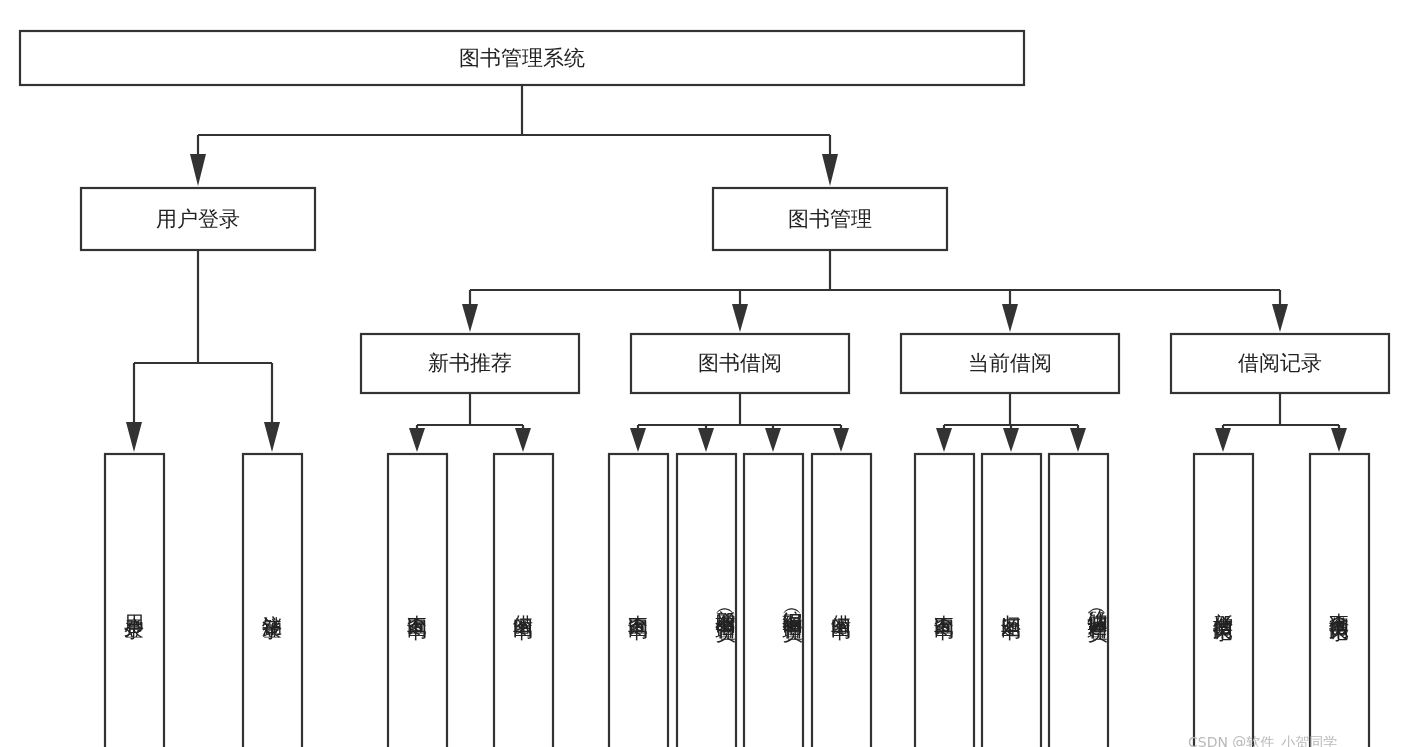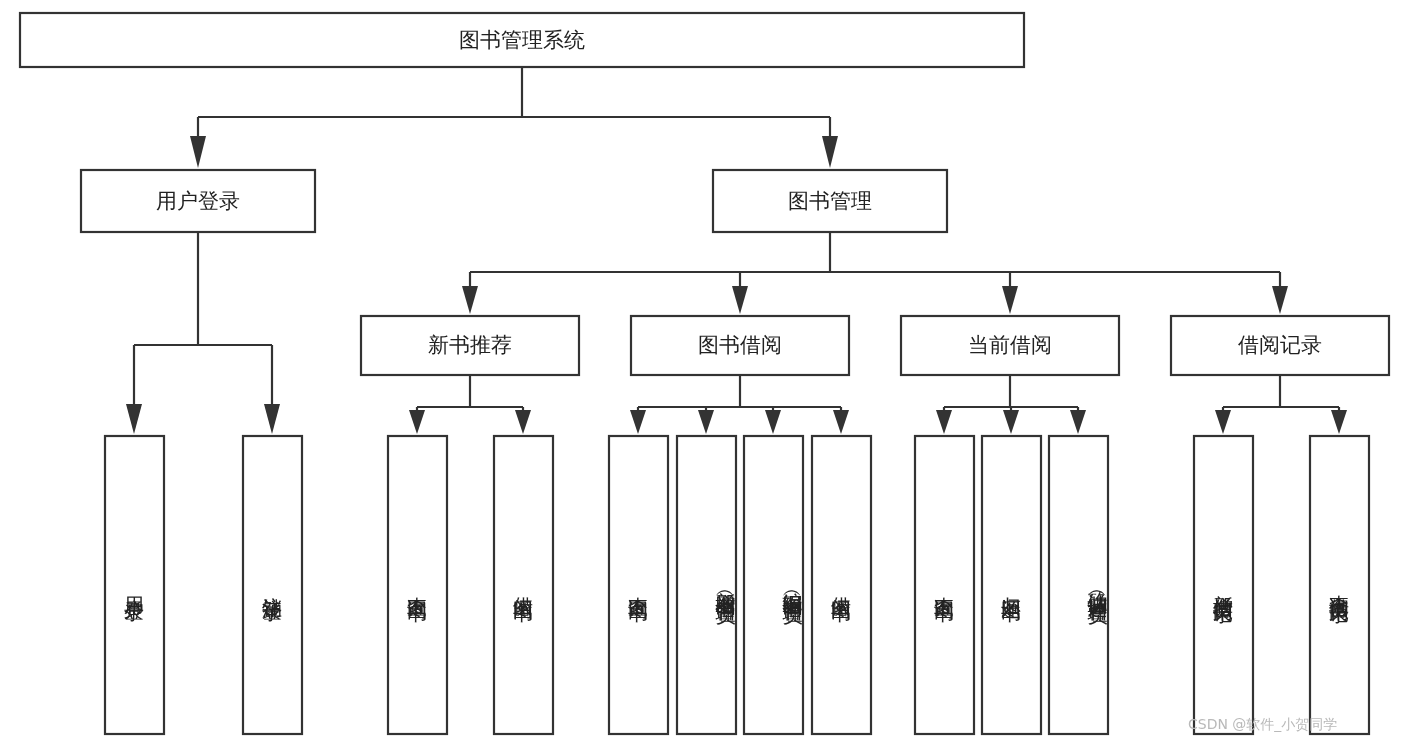--- a/index.html
+++ b/index.html
@@ -11,20 +11,21 @@
     width: 1405px;
     height: 747px;
     font-family: "DejaVu Sans", "Liberation Sans", sans-serif;
     overflow: hidden;
   }
   #diagram-root {
     position: relative;
     width: 1405px;
     height: 547px;
     background: #ffffff;
+    margin-top: 18px;
   }
   svg#tree-svg {
     position: absolute;
     left: 0;
     top: 0;
     width: 1405px;
     height: 747px;
     display: block;
   }
   .node-box {

